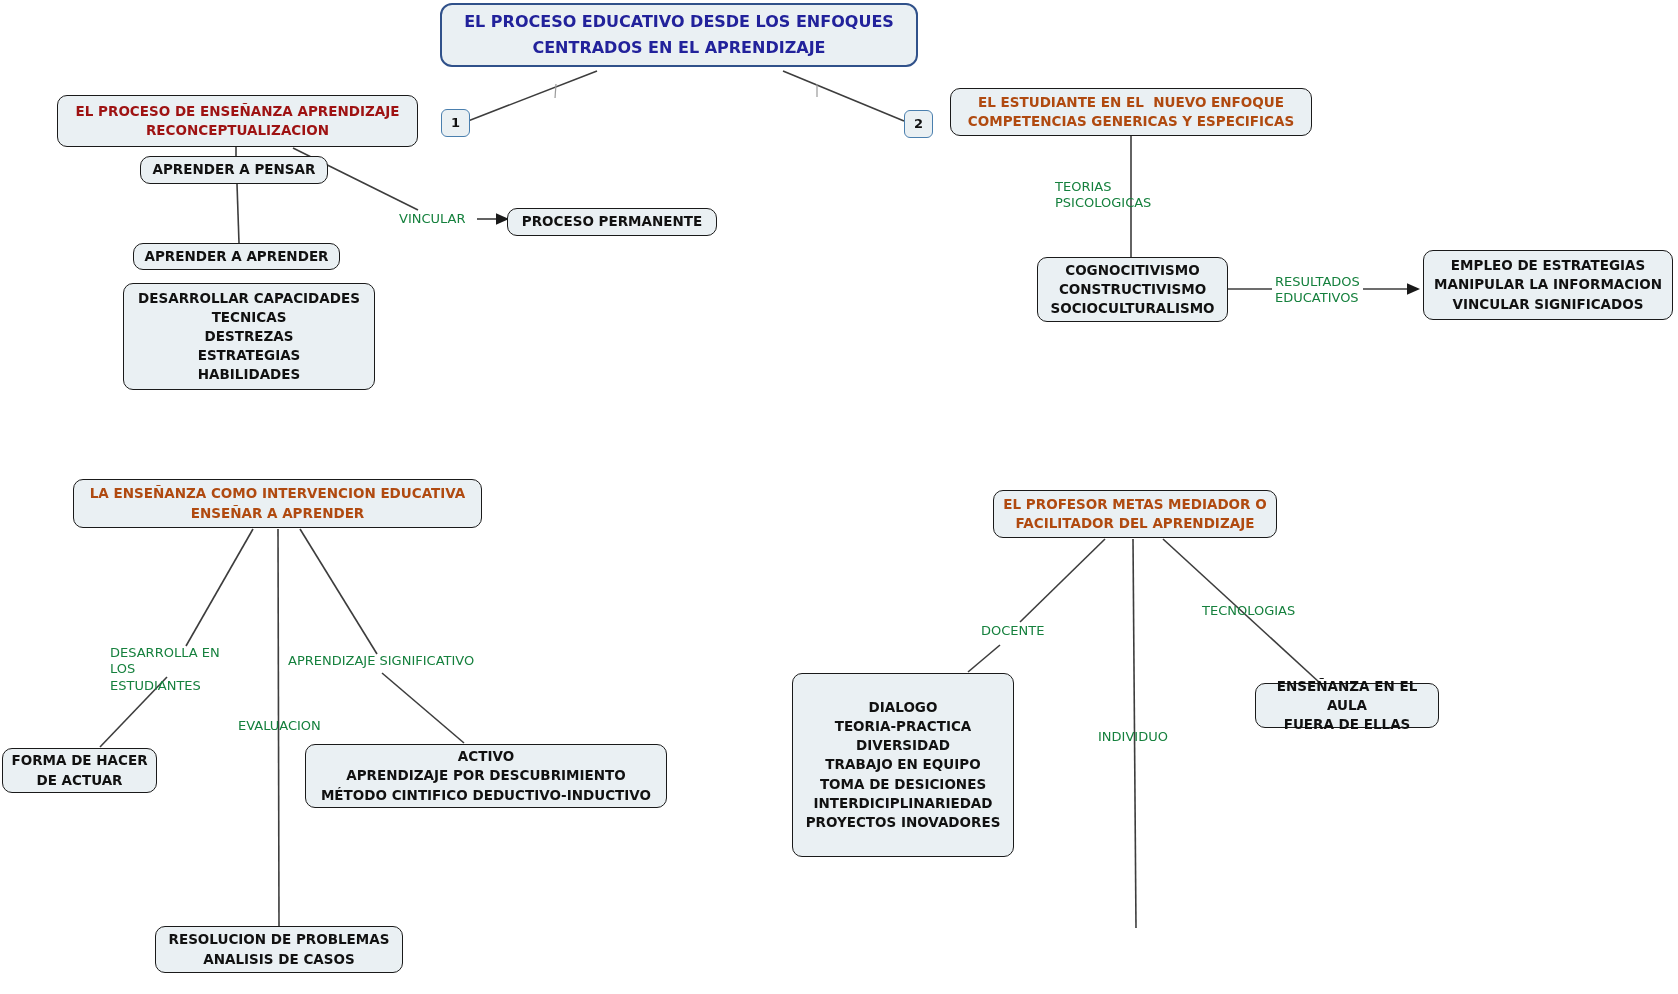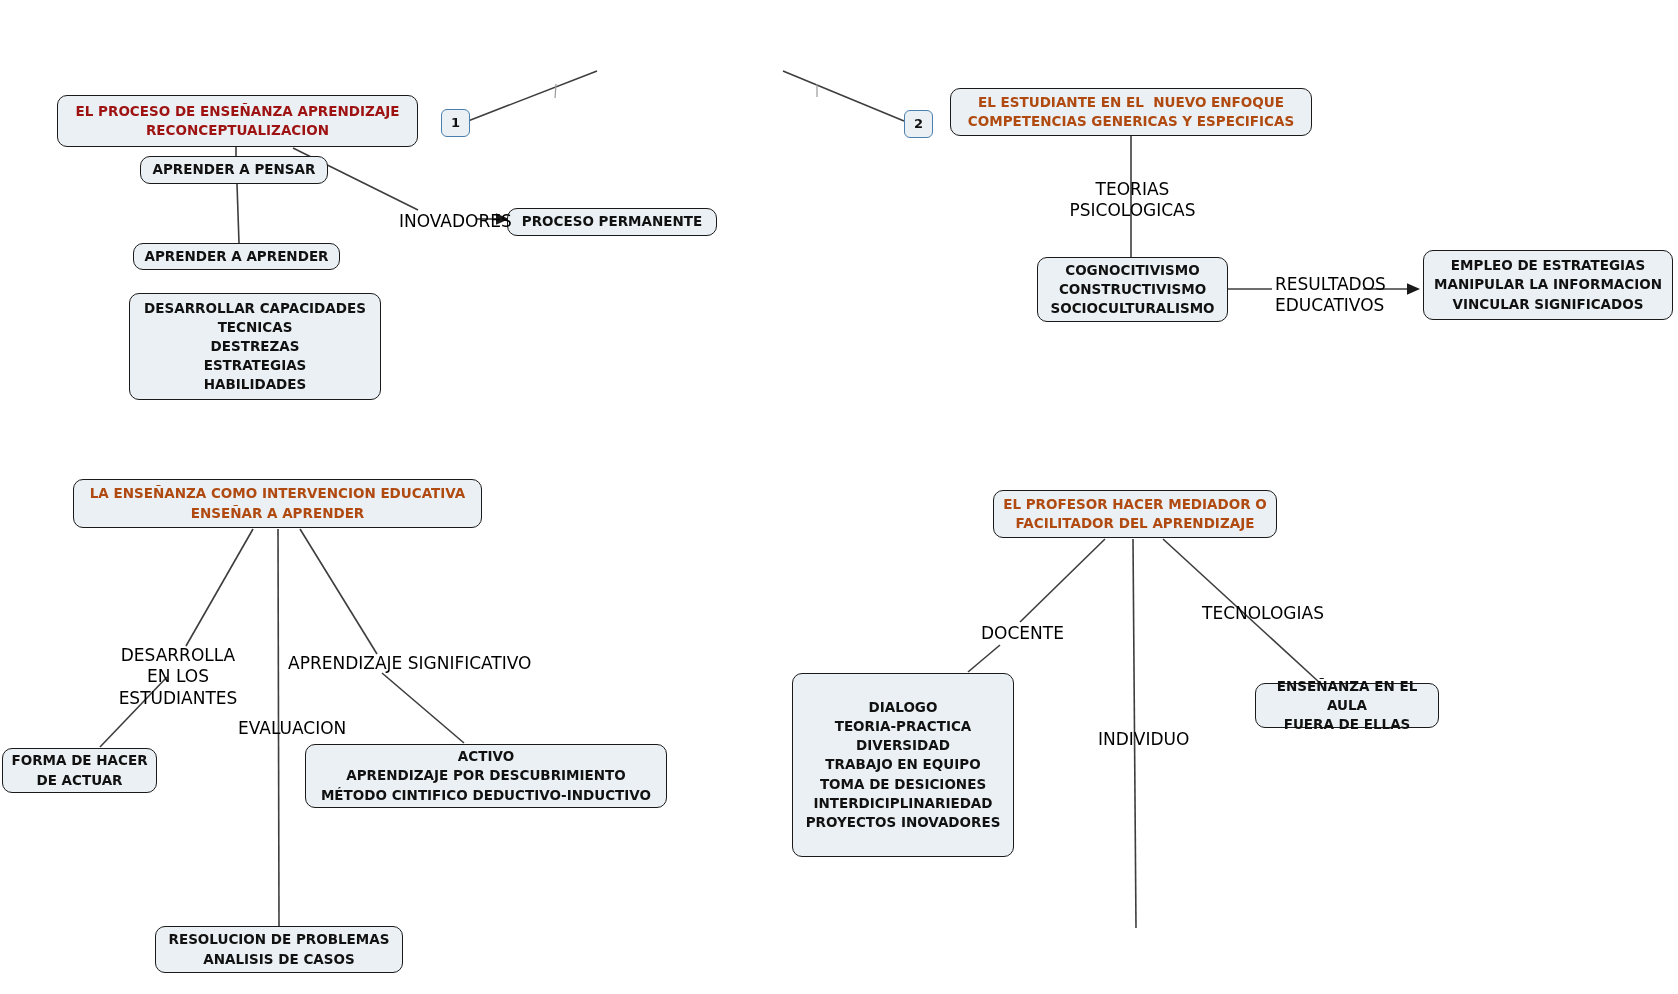--- a/index.html
+++ b/index.html
@@ -18,22 +18,22 @@
     border:2px solid #30518a;border-radius:12px;color:#22229b;
     font-size:16px;line-height:1.6;
   }
   .node.red{color:#9e1212;}
   .node.orange{color:#b04a10;}
   .node.num{
     border:1.6px solid #4a7fae;border-radius:6px;font-size:13px;color:#111;
     padding:0;
   }
   .lbl{
-    position:absolute;font-size:17px;font-weight:normal;color:#000000;
-    white-space:pre-line;text-align:center;line-height:1.25;
+    position:absolute;font-size:13px;font-weight:normal;color:#15803d;
+    white-space:pre-line;text-align:left;line-height:1.25;
   }
 </style>
 </head>
 <body>
 
 <div id="canvas">
 
   <svg id="wires" viewBox="0 0 1678 994" xmlns="http://www.w3.org/2000/svg">
     <g stroke="#3d3d3d" stroke-width="1.6" fill="none">
 
@@ -63,33 +63,35 @@
     <g stroke="#9a9a9a" stroke-width="1.2" fill="none">
       <line x1="556" y1="84" x2="555" y2="98"></line>
       <line x1="817" y1="84" x2="817" y2="97"></line>
     </g>
     <g fill="#1a1a1a" stroke="none">
       <polygon points="509,219 496,213.2 496,224.8"></polygon>
       <polygon points="1420,289 1407,283.2 1407,294.8"></polygon>
     </g>
   </svg>
 
+  <div class="node title-node" style="left:440px;top:3px;width:478px;height:64px;">EL PROCESO EDUCATIVO DESDE LOS ENFOQUES
+CENTRADOS EN EL APRENDIZAJE</div>
 
   <div class="node num" style="left:441px;top:109px;width:29px;height:28px;">1</div>
 
   <div class="node num" style="left:904px;top:110px;width:29px;height:28px;">2</div>
 
   <div class="node red" style="left:57px;top:95px;width:361px;height:52px;">EL PROCESO DE ENSEÑANZA APRENDIZAJE
 RECONCEPTUALIZACION</div>
 
   <div class="node" style="left:140px;top:156px;width:188px;height:28px;">APRENDER A PENSAR</div>
 
   <div class="node" style="left:133px;top:243px;width:207px;height:27px;">APRENDER A APRENDER</div>
 
-  <div class="node" style="left:129px;top:283px;width:252px;height:107px;margin-top:10px;">DESARROLLAR CAPACIDADES
+  <div class="node" style="left:123px;top:283px;width:252px;height:107px;">DESARROLLAR CAPACIDADES
 TECNICAS
 DESTREZAS
 ESTRATEGIAS
 HABILIDADES</div>
 
   <div class="node" style="left:507px;top:208px;width:210px;height:28px;">PROCESO PERMANENTE</div>
 
   <div class="node" style="left:1037px;top:257px;width:191px;height:65px;">COGNOCITIVISMO
 CONSTRUCTIVISMO
 SOCIOCULTURALISMO</div>
@@ -107,36 +109,36 @@
   <div class="node" style="left:2px;top:748px;width:155px;height:45px;">FORMA DE HACER
 DE ACTUAR</div>
 
   <div class="node" style="left:305px;top:744px;width:362px;height:64px;">ACTIVO
 APRENDIZAJE POR DESCUBRIMIENTO
 MÉTODO CINTIFICO DEDUCTIVO-INDUCTIVO</div>
 
   <div class="node" style="left:155px;top:926px;width:248px;height:47px;">RESOLUCION DE PROBLEMAS
 ANALISIS DE CASOS</div>
 
-  <div class="node orange" style="left:993px;top:490px;width:284px;height:48px;">EL PROFESOR HACER MEDIADOR O
+  <div class="node orange" style="left:993px;top:490px;width:284px;height:48px;">EL PROFESOR METAS MEDIADOR O
 FACILITADOR DEL APRENDIZAJE</div>
 
   <div class="node" style="left:792px;top:673px;width:222px;height:184px;">DIALOGO
 TEORIA-PRACTICA
 DIVERSIDAD
 TRABAJO EN EQUIPO
 TOMA DE DESICIONES
 INTERDICIPLINARIEDAD
 PROYECTOS INOVADORES</div>
 
   <div class="node" style="left:1255px;top:683px;width:184px;height:45px;">ENSEÑANZA EN EL AULA
 FUERA DE ELLAS</div>
 
 
-  <span class="lbl" style="left:399px;top:211px;">INOVADORES</span>
+  <span class="lbl" style="left:399px;top:211px;">VINCULAR</span>
 
   <span class="lbl" style="left:1055px;top:179px;width:155px;">TEORIAS PSICOLOGICAS</span>
 
   <span class="lbl" style="left:1275px;top:274px;width:85px;">RESULTADOS
 EDUCATIVOS</span>
 
   <span class="lbl" style="left:110px;top:645px;width:136px;">DESARROLLA EN LOS
 ESTUDIANTES</span>
 
   <span class="lbl" style="left:288px;top:653px;">APRENDIZAJE SIGNIFICATIVO</span>

